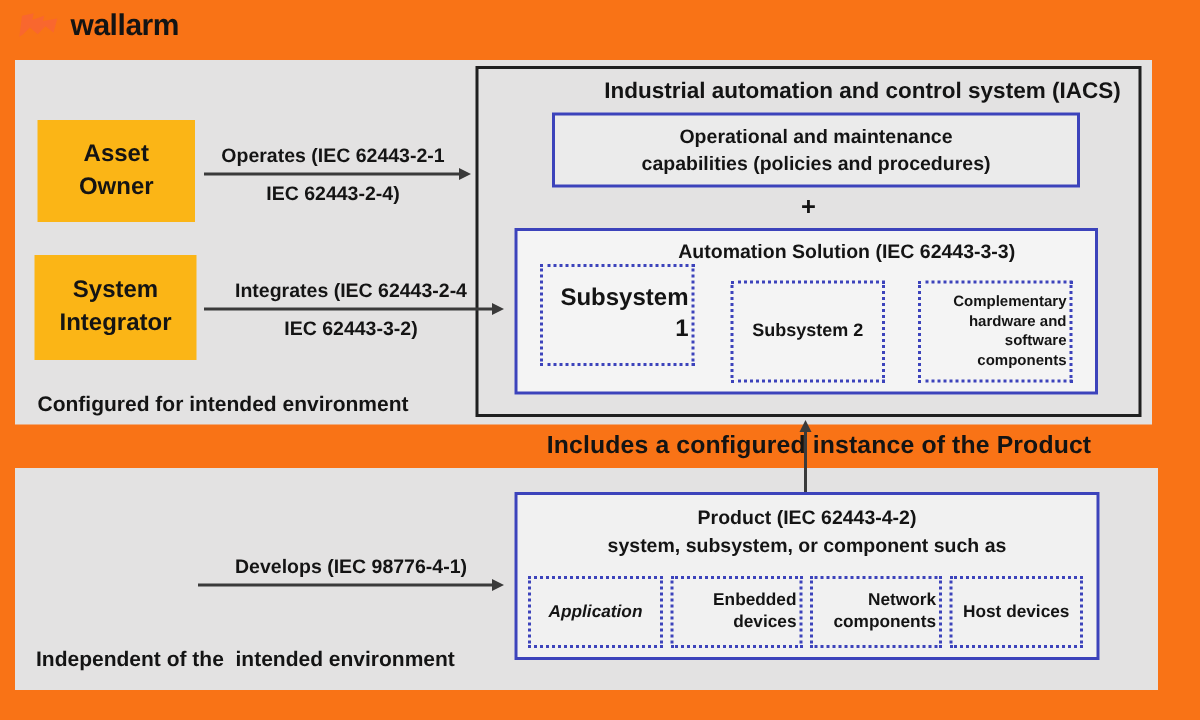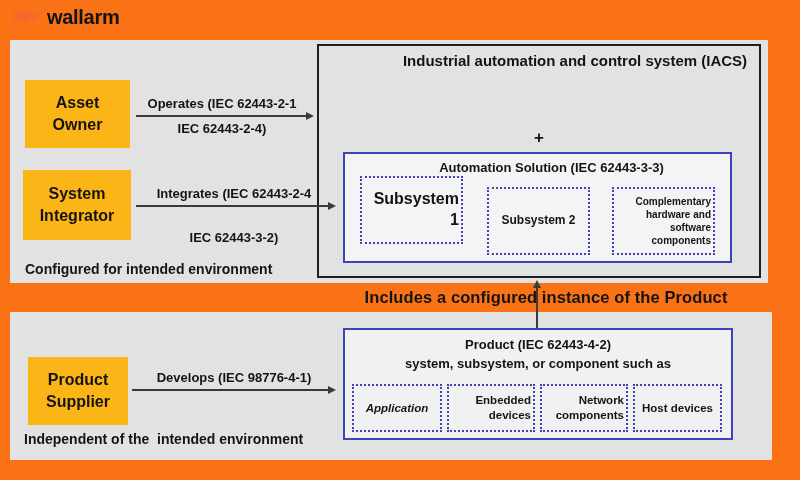--- a/index.html
+++ b/index.html
@@ -41,21 +41,21 @@
                 font-weight: 700; font-size: 15px; }
 
   .blue-box { position: absolute; border: 2px solid #3C43BB; }
   .op-box { left: 368px; top: 75px; width: 352px; height: 50px; background: #EBEBEB;
             display: flex; flex-direction: column; align-items: center; justify-content: center;
             font-weight: 700; font-size: 13px; line-height: 1.35; text-align: center; }
   .plus-sign { position: absolute; left: 317px; top: 128px; width: 444px; text-align: center;
                font-weight: 700; font-size: 17px; }
 
   .auto-box { left: 343px; top: 152px; width: 389px; height: 111px; background: #F4F4F4; }
-  .auto-title { position: absolute; left: 330px; top: 160px; width: 443px; text-align: center;
+  .auto-title { position: absolute; left: 343px; top: 160px; width: 443px; text-align: center;
                 font-weight: 700; font-size: 13px; }
 
   .dotted-box { position: absolute; border: 2px dotted #3C43BB; display: flex;
                 align-items: center; justify-content: center; text-align: right;
                 font-weight: 700; line-height: 1.3; padding: 2px; }
   .sub1 { left: 360px; top: 176px; width: 103px; height: 68px; font-size: 16px; }
   .sub2 { left: 487px; top: 187px; width: 103px; height: 68px; font-size: 12px; }
   .comp { left: 612px; top: 187px; width: 103px; height: 68px; font-size: 10px; }
 
   
@@ -87,50 +87,50 @@
     </svg>
     <span class="logo-text">wallarm</span>
   </div>
 
   <div class="panel panel-top"></div>
   <div class="panel panel-bottom"></div>
 
   <div class="iacs"></div>
   <div class="iacs-title">Industrial automation and control system (IACS)</div>
 
+  <div class="blue-box op-box">
+    <span>Operational and maintenance</span>
+    <span>capabilities (policies and procedures)</span>
+  </div>
   <div class="plus-sign">+</div>
 
   <div class="blue-box auto-box"></div>
   <div class="auto-title">Automation Solution (IEC 62443-3-3)</div>
   <div class="dotted-box sub1">Subsystem 1</div>
   <div class="dotted-box sub2">Subsystem 2</div>
   <div class="dotted-box comp">Complementary hardware and software components</div>
 
   <div class="actor actor-asset">
     <span>Asset</span>
     <span>Owner</span>
   </div>
   <div class="actor actor-integrator">
     <span>System</span>
     <span>Integrator</span>
   </div>
-  <div class="actor actor-supplier">
-    <span>Product</span>
-    <span>Supplier</span>
-  </div>
 
   <div class="arrow-label" style="left:132px; top:96px; width:180px;">Operates (IEC 62443-2-1</div>
   <div class="arrow-shaft-h" style="left:136px; top:115px; width:172px;"></div>
   <div class="arrow-head-right" style="left:306px; top:112px;"></div>
   <div class="arrow-label" style="left:132px; top:121px; width:180px;">IEC 62443-2-4)</div>
 
   <div class="arrow-label" style="left:134px; top:186px; width:200px;">Integrates (IEC 62443-2-4</div>
   <div class="arrow-shaft-h" style="left:136px; top:205px; width:194px;"></div>
   <div class="arrow-head-right" style="left:328px; top:202px;"></div>
-  <div class="arrow-label" style="left:134px; top:211px; width:200px;margin-top:19px;">IEC 62443-3-2)</div>
+  <div class="arrow-label" style="left:134px; top:211px; width:200px;">IEC 62443-3-2)</div>
 
   <div class="arrow-label" style="left:134px; top:370px; width:200px;">Develops (IEC 98776-4-1)</div>
   <div class="arrow-shaft-h" style="left:132px; top:389px; width:198px;"></div>
   <div class="arrow-head-right" style="left:328px; top:386px;"></div>
 
   <div class="env-note note-configured">Configured for intended environment</div>
   <div class="env-note note-independent">Independent of the  intended environment</div>
 
   <div class="includes-label">Includes a configured instance of the Product</div>
   <div class="arrow-head-up" style="left:533px; top:280px;"></div>

